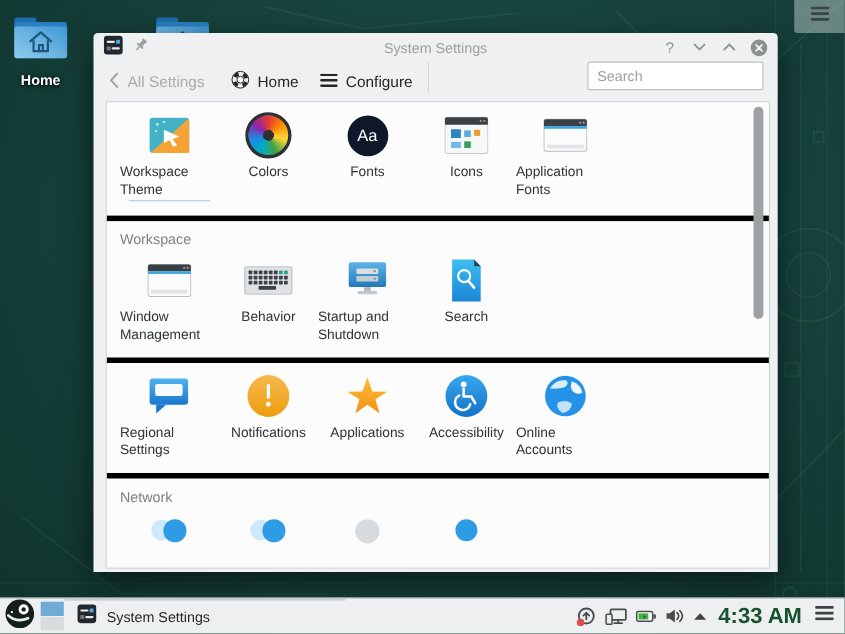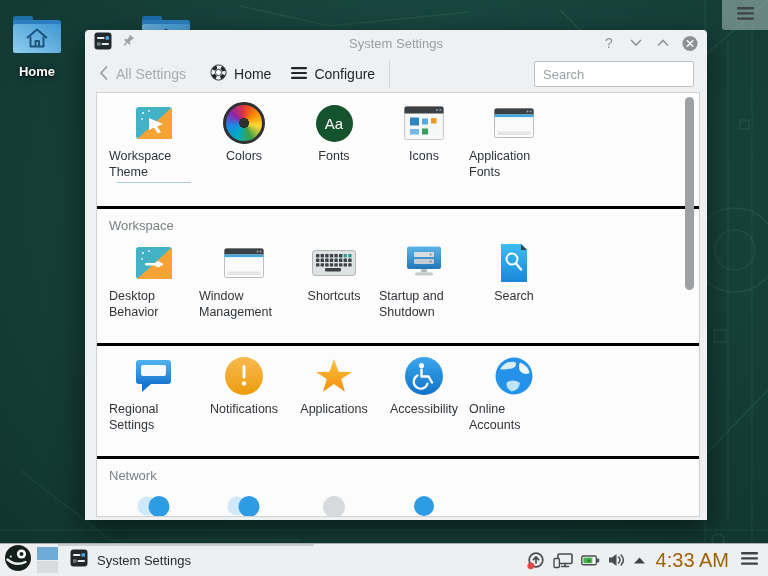--- a/index.html
+++ b/index.html
@@ -23,34 +23,34 @@
   .window{position:absolute;left:85px;top:30px;width:622px;height:490px;
     background:#eff0f1;border-radius:4px 4px 0 0;box-shadow:0 10px 30px rgba(0,0,0,.55);}
   .titlebar{height:26px;display:flex;align-items:center;padding:0 9px;position:relative;}
   .titlebar-title{position:absolute;left:0;right:0;text-align:center;
     color:#9aa0a3;font-size:13px;pointer-events:none;}
   .tb-left{display:flex;align-items:center;gap:9px;z-index:1;}
   .tb-btns{display:flex;align-items:center;gap:11px;margin-left:auto;z-index:1;}
   .tb-btn{display:flex;align-items:center;justify-content:center;width:16px;height:16px;
     color:#8f9597;font-size:14px;cursor:pointer;}
 
-  .toolbar{height:36px;display:flex;align-items:center;padding:0 13px;}
+  .toolbar{height:36px;display:flex;padding:0 13px;}
   .tool-btn{display:flex;align-items:center;gap:7px;font-size:14px;color:#232629;cursor:pointer;}
   .tool-btn.disabled{color:#a7acaf;}
   .gap20{width:20px;} .gap24{width:24px;}
   .tool-sep{width:1px;height:28px;background:#d4d7d8;margin-left:14px;}
   .search{margin-left:auto;width:142px;height:24px;border:1px solid #bcc0c3;border-radius:2px;
     background:#fff;font-size:13px;padding:0 8px;color:#232629;outline:none;
     font-family:"Liberation Sans",sans-serif;}
   .search::placeholder{color:#9aa0a3;}
 
   .frame{position:absolute;left:11px;right:7px;top:62px;bottom:3px;
     background:#fcfcfc;border:1px solid #cfd1d2;overflow:hidden;}
   .section{padding:9px 12px 13px;}
-  .section + .section{border-top:3px solid #000000;margin-top:10px;}
+  .section + .section{border-top:5px solid #000000;}
   .section-title{font-size:13px;color:#7b8084;margin-bottom:9px;}
   .grid{display:flex;}
   .item{width:90px;display:flex;flex-direction:column;align-items:center;cursor:pointer;}
   .item-icon{height:42px;display:flex;align-items:center;justify-content:center;}
   .item-label{margin-top:4px;font-size:12.5px;color:#2f3439;line-height:16px;}
   .sel-underline{width:74px;border-bottom:1px solid #a9cbe0;margin-top:2px;}
   .scroll-thumb{position:absolute;right:13px;top:67px;width:9px;height:193px;
     background:#9da1a4;border-radius:5px;cursor:pointer;}
 
   
@@ -59,21 +59,21 @@
   .launcher{width:28px;height:28px;display:flex;align-items:center;justify-content:center;cursor:pointer;}
   .pager{display:flex;flex-direction:column;gap:1px;margin-left:5px;cursor:pointer;}
   .pager .d1{width:21px;height:13px;background:#6fabd7;}
   .pager .d2{width:21px;height:12px;background:#d8dcdd;}
   .task{position:relative;display:flex;align-items:center;gap:9px;width:244px;height:32px;
     padding-left:10px;margin-left:2px;cursor:pointer;}
   .task::before{content:"";position:absolute;top:0;left:-2px;right:0;height:2px;background:#c9ced1;}
   .task-label{font-size:13px;color:#26292c;}
   .tray{display:flex;align-items:center;gap:7px;margin-left:auto;}
   .tray span{display:flex;align-items:center;justify-content:center;cursor:pointer;}
-  .clock{font-size:20px;color:#a16207;margin:0 12px 0 10px;white-space:nowrap;}
+  .clock{font-size:20px;color:#14532d;margin:0 12px 0 10px;white-space:nowrap;font-weight:bold;}
   .tb-menu{display:flex;align-items:center;cursor:pointer;margin-right:2px;}
 </style>
 </head>
 <body>
 
 <div class="desktop">
   <svg class="circuit" width="768" height="576">
     <g fill="none" stroke="#4c9068" stroke-width="1.5">
       <path d="M560,10 L640,90 L640,240 L700,300" opacity="0.22"></path>
       <path d="M705,0 V576" opacity="0.14"></path>
@@ -237,21 +237,21 @@
          <div class="item-icon">
               <div style="width:36px;height:36px;border-radius:50%;border:3px solid #2e3134;
    background:radial-gradient(circle,#2e3134 0 5px,rgba(0,0,0,0) 5px),
    conic-gradient(#e53935,#fb8c00,#fdd835,#43a047,#00acc1,#1e88e5,#8e24aa,#e53935);"></div>
             </div>
          <div class="item-label">Colors</div>
 
        </div>
           <div class="item">
          <div class="item-icon">
-              <div style="width:37px;height:37px;border-radius:50%;background:#14532d;color:#fff;
+              <div style="width:37px;height:37px;border-radius:50%;background:#0f172a;color:#fff;
    display:flex;align-items:center;justify-content:center;font-size:15px;">Aa</div>
             </div>
          <div class="item-label">Fonts</div>
 
        </div>
           <div class="item">
          <div class="item-icon">
               <svg width="40" height="34" viewBox="0 0 40 34">
                 <rect x="0.5" y="0.5" width="39" height="33" rx="2" fill="#f6f7f7" stroke="#c6c9ca"></rect>
    <path d="M0.5,2.5 q0,-2 2,-2 h35 q2,0 2,2 v5 h-39 z" fill="#3b4045"></path>
@@ -279,37 +279,20 @@
               </svg>
             </div>
          <div class="item-label">Application Fonts</div>
 
        </div>
         </div>
   </div>
       <div class="section">
     <div class="section-title">Workspace</div>
     <div class="grid">
-          <div class="item">
-         <div class="item-icon">
-              <svg width="40" height="40" viewBox="0 0 40 40">
-                <defs></defs>
-                <rect x="2" y="4" width="36" height="32" rx="3" fill="#44b2c6"></rect>
-  <polygon points="37.5,7 37.5,35 4,35.5 37,5" fill="#f6a335"></polygon>
-                <polygon points="38,6 38,36 3,36" fill="#f6a335"></polygon>
-  <circle cx="9" cy="10" r="1.1" fill="#fff" opacity=".9"></circle>
-                <circle cx="15" cy="8" r="0.9" fill="#fff" opacity=".9"></circle>
-  <circle cx="8" cy="16" r="0.9" fill="#fff" opacity=".8"></circle>
-                <rect x="11" y="20" width="18" height="2.4" rx="1.2" fill="#fff"></rect>
-   <circle cx="24" cy="21.2" r="3" fill="#fff"></circle>
-              </svg>
-            </div>
-         <div class="item-label">Desktop Behavior</div>
-
-       </div>
           <div class="item">
          <div class="item-icon">
               <svg width="40" height="34" viewBox="0 0 40 34">
                 <rect x="0.5" y="2.5" width="39" height="29" rx="2" fill="#fbfbfc" stroke="#b9bdbf"></rect>
    <path d="M0.5,4.5 q0,-2 2,-2 h35 q2,0 2,2 v4 h-39 z" fill="#3b4045"></path>
    <circle cx="33.5" cy="5.5" r="1" fill="#9aa0a3"></circle>
                 <circle cx="36.6" cy="5.5" r="1" fill="#9aa0a3"></circle>
    <rect x="0.5" y="8.5" width="39" height="2.6" fill="#44a8e0"></rect>
    <rect x="3.5" y="25.5" width="33" height="3.5" fill="#e2e4e5"></rect>
               </svg>
@@ -341,21 +324,21 @@
                 <rect x="8.6" y="13.2" width="3.4" height="3.4" rx="0.6" fill="#3c4247"></rect>
                 <rect x="13.2" y="13.2" width="3.4" height="3.4" rx="0.6" fill="#3c4247"></rect>
                 <rect x="17.799999999999997" y="13.2" width="3.4" height="3.4" rx="0.6" fill="#3c4247"></rect>
                 <rect x="22.4" y="13.2" width="3.4" height="3.4" rx="0.6" fill="#3c4247"></rect>
                 <rect x="27" y="13.2" width="3.4" height="3.4" rx="0.6" fill="#3c4247"></rect>
                 <rect x="31.599999999999998" y="13.2" width="3.4" height="3.4" rx="0.6" fill="#3c4247"></rect>
                 <rect x="36.199999999999996" y="13.2" width="3.4" height="3.4" rx="0.6" fill="#3c4247"></rect>
                 <rect x="13" y="18" width="16" height="3.4" rx="0.8" fill="#3c4247"></rect>
               </svg>
             </div>
-         <div class="item-label">Shortcuts</div>
+         <div class="item-label">Behavior</div>
 
        </div>
           <div class="item">
          <div class="item-icon">
               <svg width="44" height="36" viewBox="0 0 44 36">
                 <defs>
                   <linearGradient id="gm" x1="0" y1="0" x2="0" y2="1">
    <stop offset="0" stop-color="#5db4e8"></stop>
                     <stop offset="1" stop-color="#2278b8"></stop>
                   </linearGradient>

